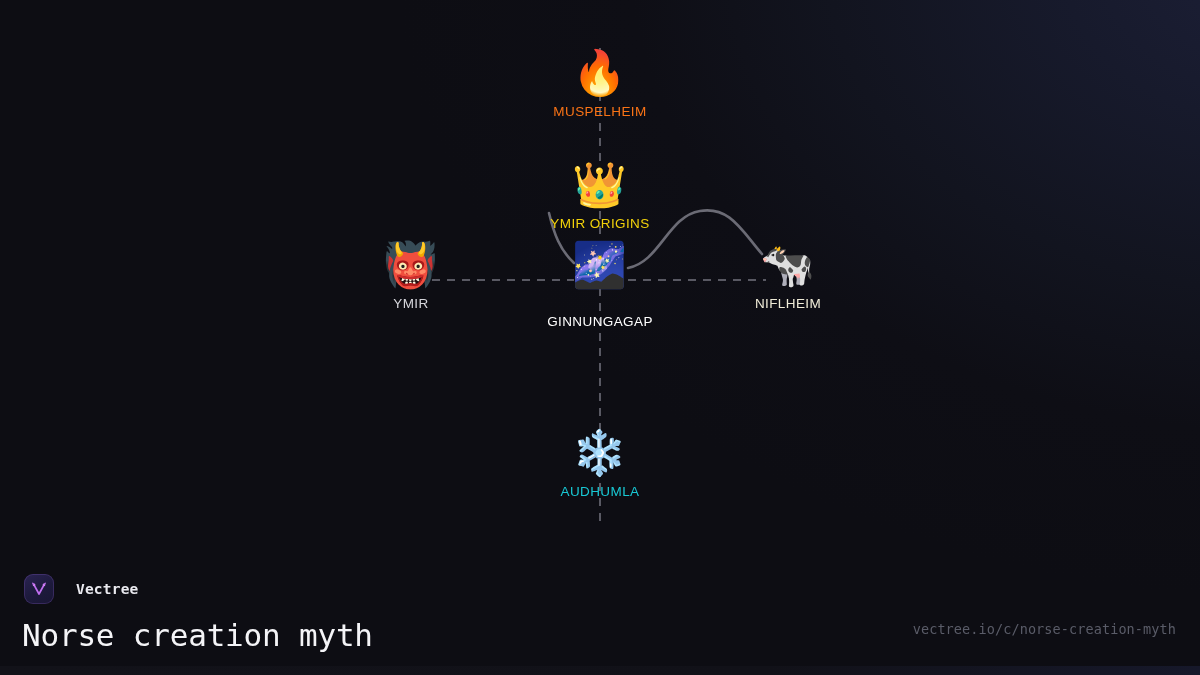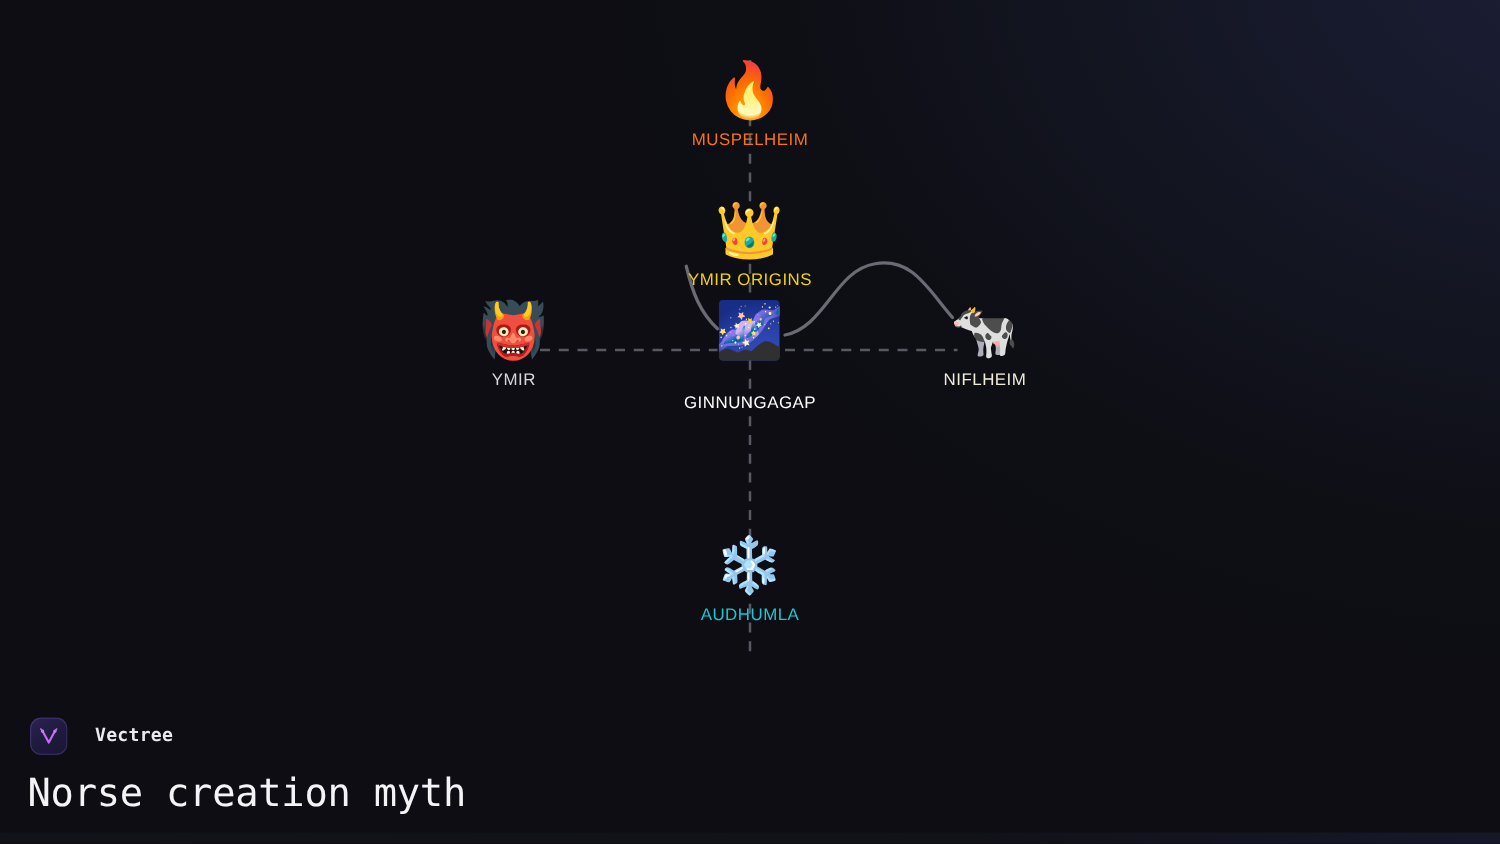--- a/index.html
+++ b/index.html
@@ -181,16 +181,17 @@
           <circle cx="18" cy="7" r="1.6" fill="#d98bf5"></circle>
           <path d="M6 7 L4.4 5" fill="none" stroke="#c06ef0" stroke-width="1.5" stroke-linecap="round"></path>
           <path d="M18 7 L19.6 5" fill="none" stroke="#c06ef0" stroke-width="1.5" stroke-linecap="round"></path>
         </svg>
       </div>
       <span id="brand-name">Vectree</span>
     </div>
 
     <div id="page-title">Norse creation myth</div>
 
+    <div id="footer-url">vectree.io/c/norse-creation-myth</div>
   </div>
 
   <div id="bottom-bar"></div>
 </div>
 
 </body></html>

